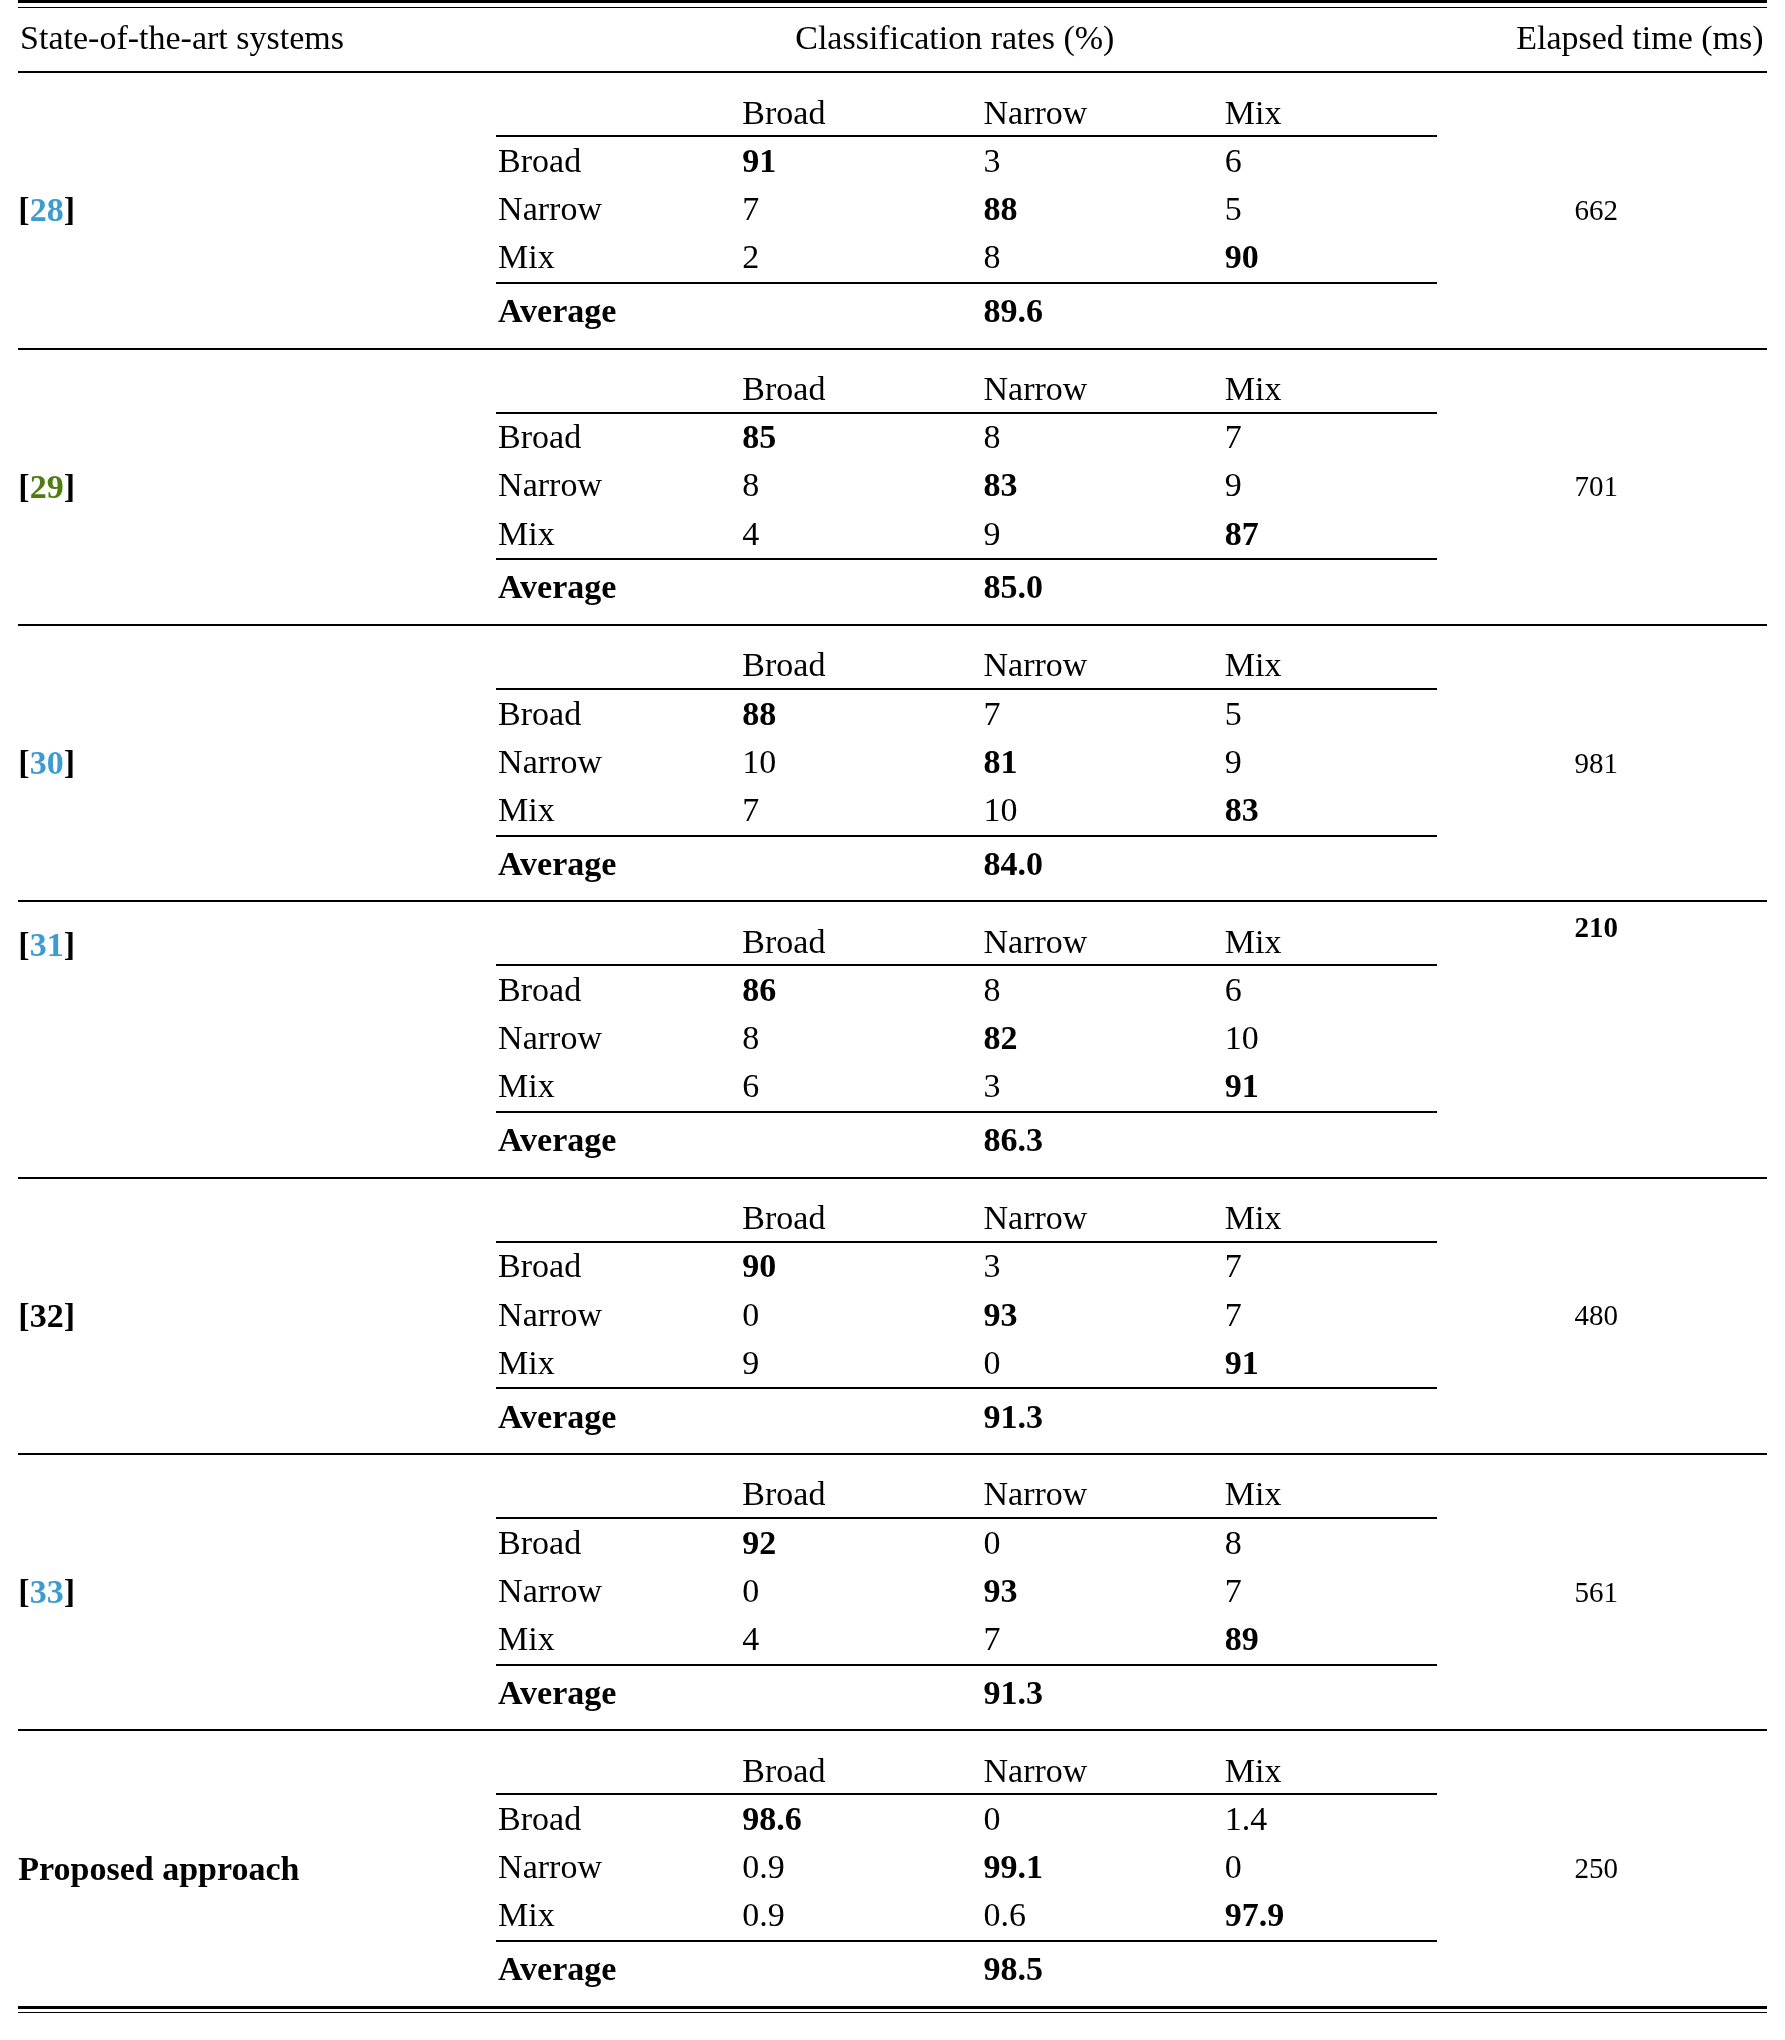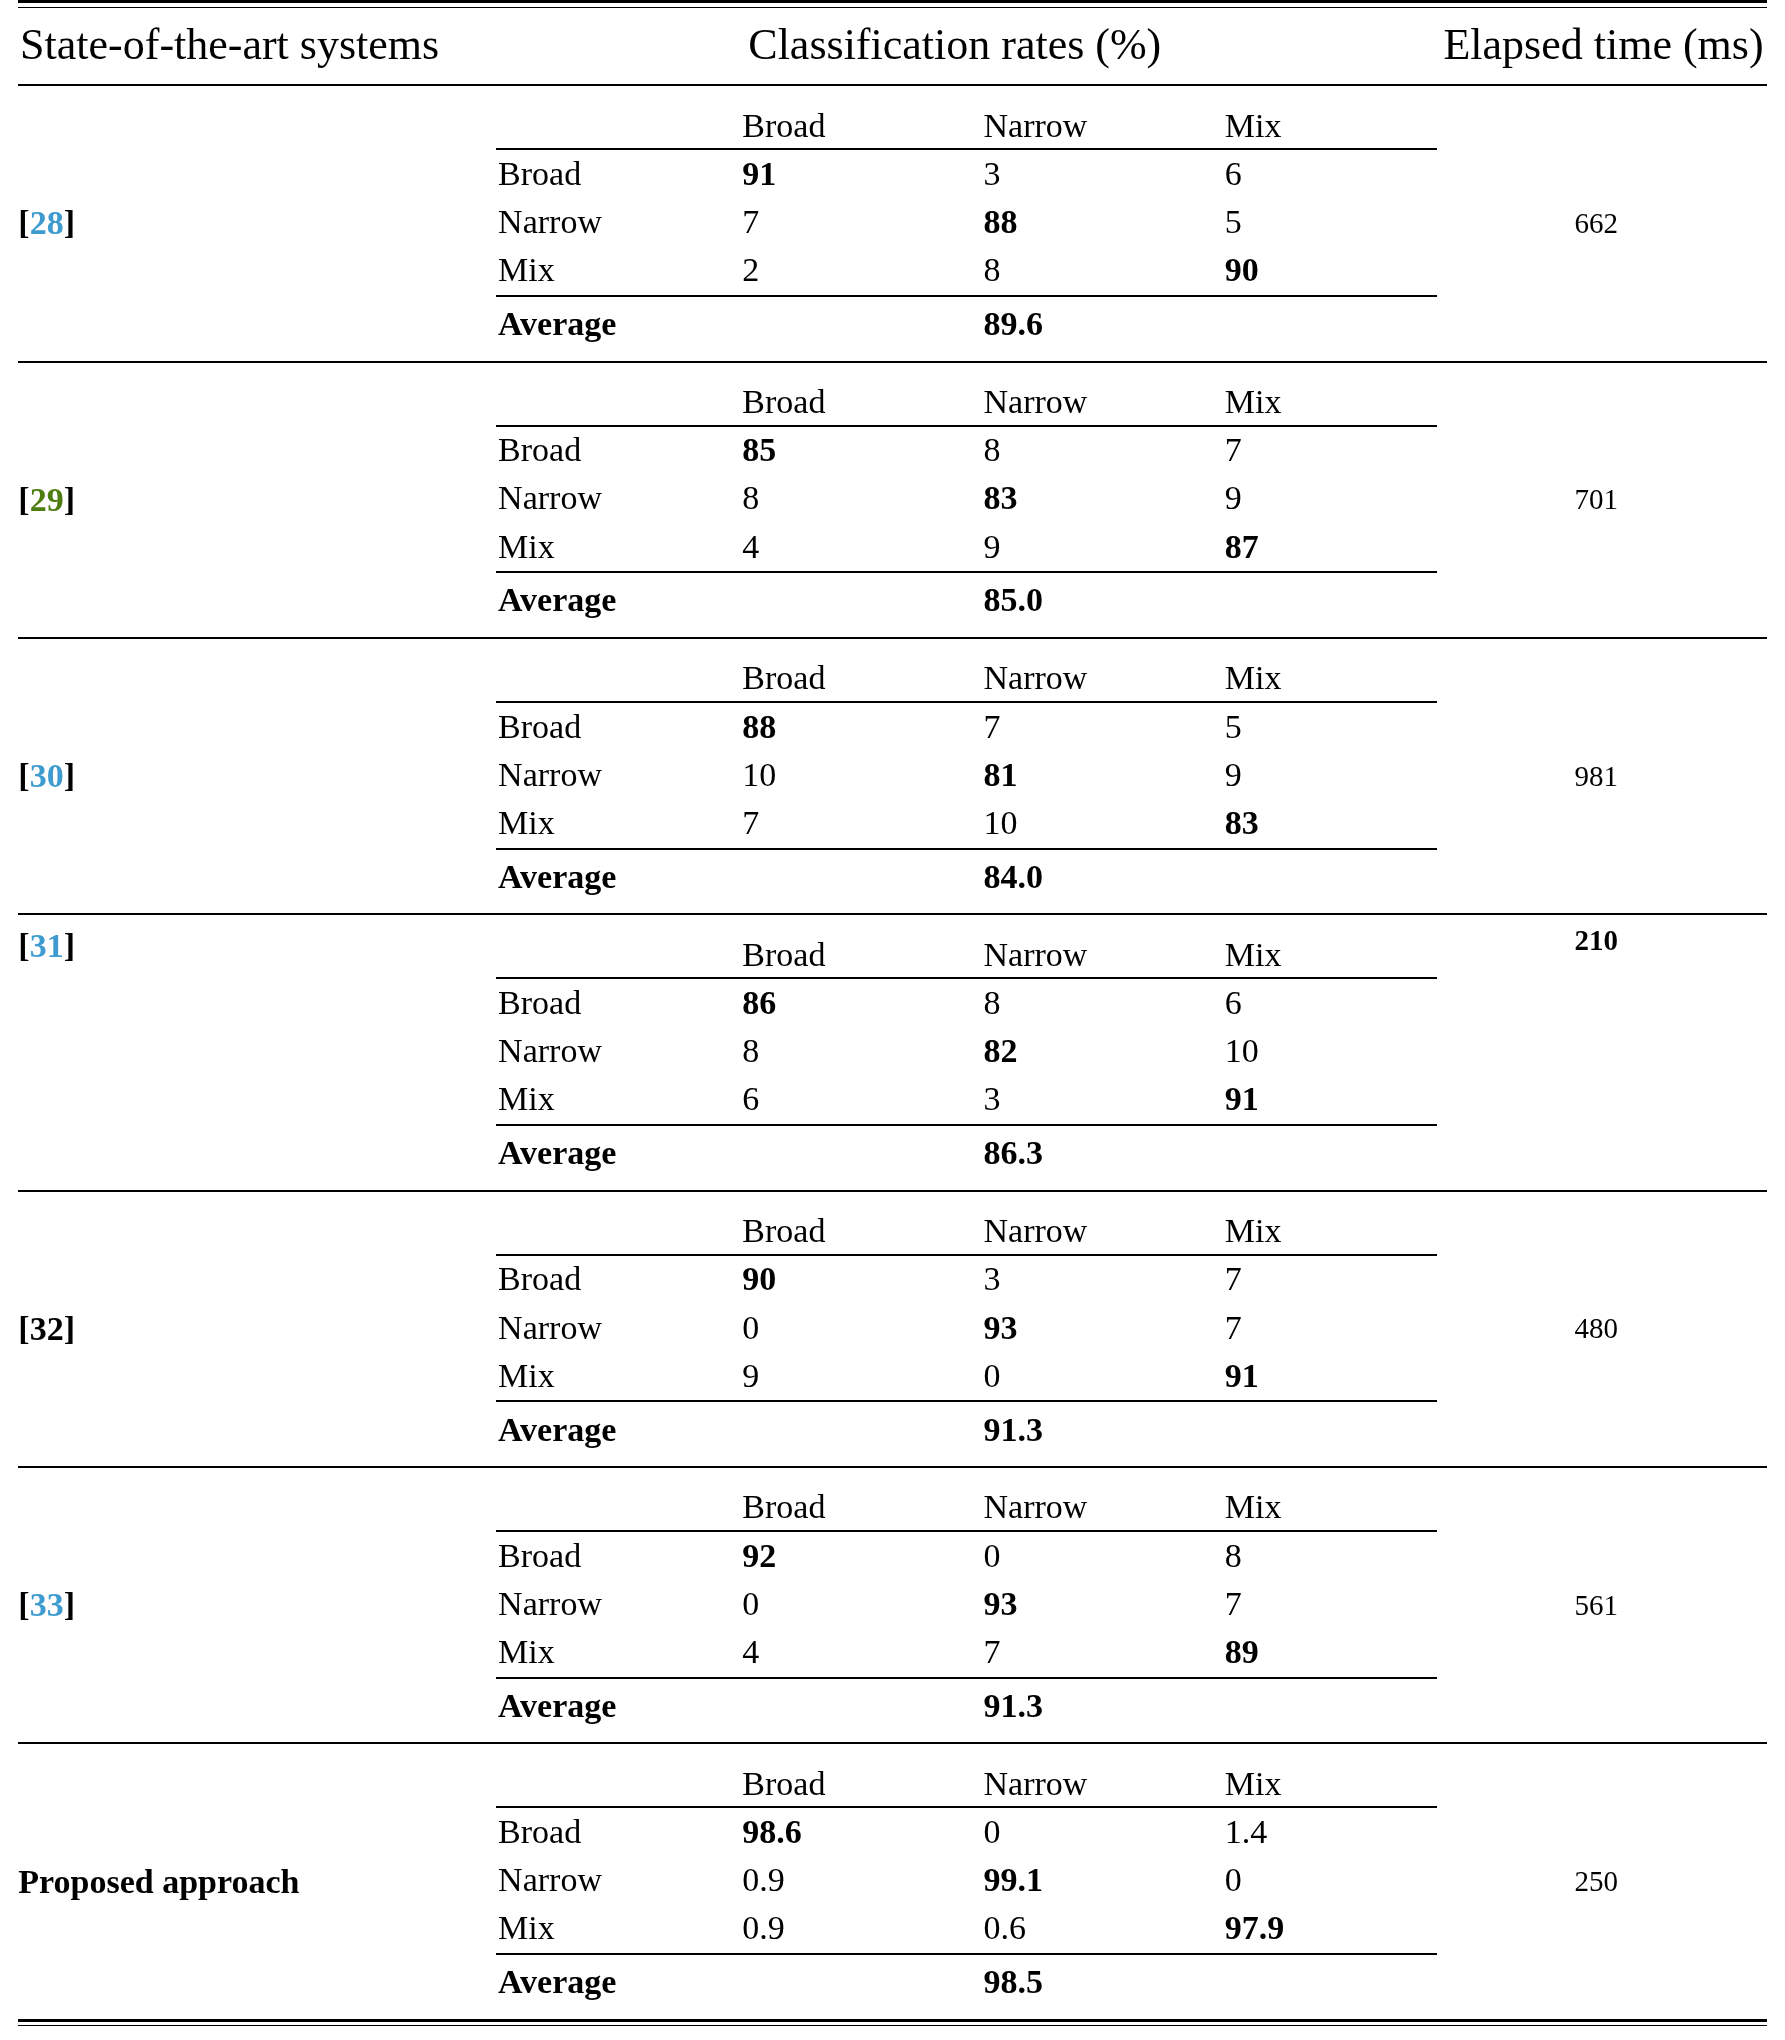--- a/index.html
+++ b/index.html
@@ -53,21 +53,21 @@
   .tbl {
     width: 100%;
     border-collapse: collapse;
     table-layout: fixed;
   }
   .tbl col.c-sys   { width: 466px; }
   .tbl col.c-rates { width: 941px; }
   .tbl col.c-time  { width: 342px; }
 
   .hdr-row td {
-    font-size: 44px;
+    font-size: 34px;
     padding: 11px 0 14.6px 0;
     vertical-align: bottom;
     border: none;
   }
   .hdr-sys   { text-align: left; padding-left: 1.8px !important; }
   .hdr-rates { text-align: center; }
   .hdr-time  { text-align: right; padding-right: 3.7px !important; }
 
   
   .block-row > td {
@@ -81,21 +81,21 @@
   .block-row.first > td {
     border-top: none;
   }
 
   .sys-cell {
     font-size: 34px;
     text-align: left;
     padding-left: 1.8px;
     white-space: nowrap;
   }
-  .sys-cell.top  { vertical-align: top; padding-top: 12px; }
+  .sys-cell.top  { vertical-align: top; padding-top: 24px; }
   .time-cell {
     font-size: 29px;
     text-align: center;
     padding-right: 42px;
   }
   .time-cell.top { vertical-align: top; padding-top: 9.1px; font-weight: bold; }
 
   .sys-cell .cite-br { font-weight: bold; }
   .sys-cell .cite-num { color: #3e9bd0; font-weight: bold; }
   .sys-cell .plain-bold { font-weight: bold; }

